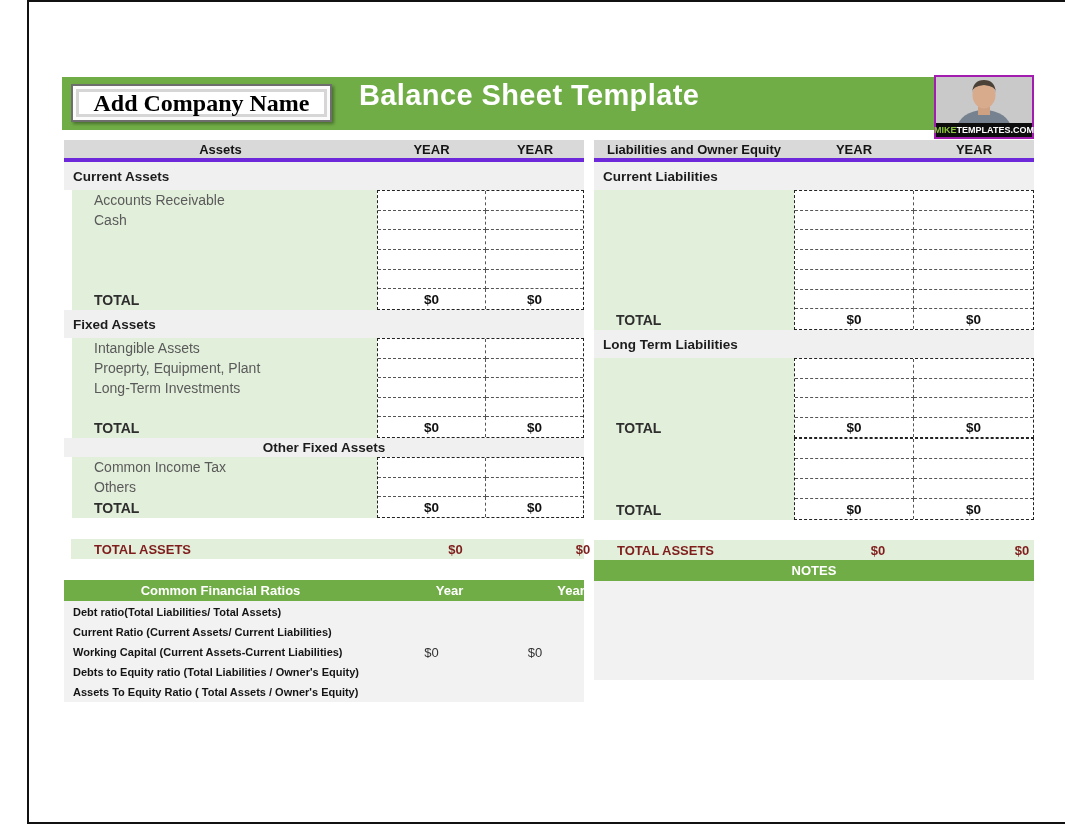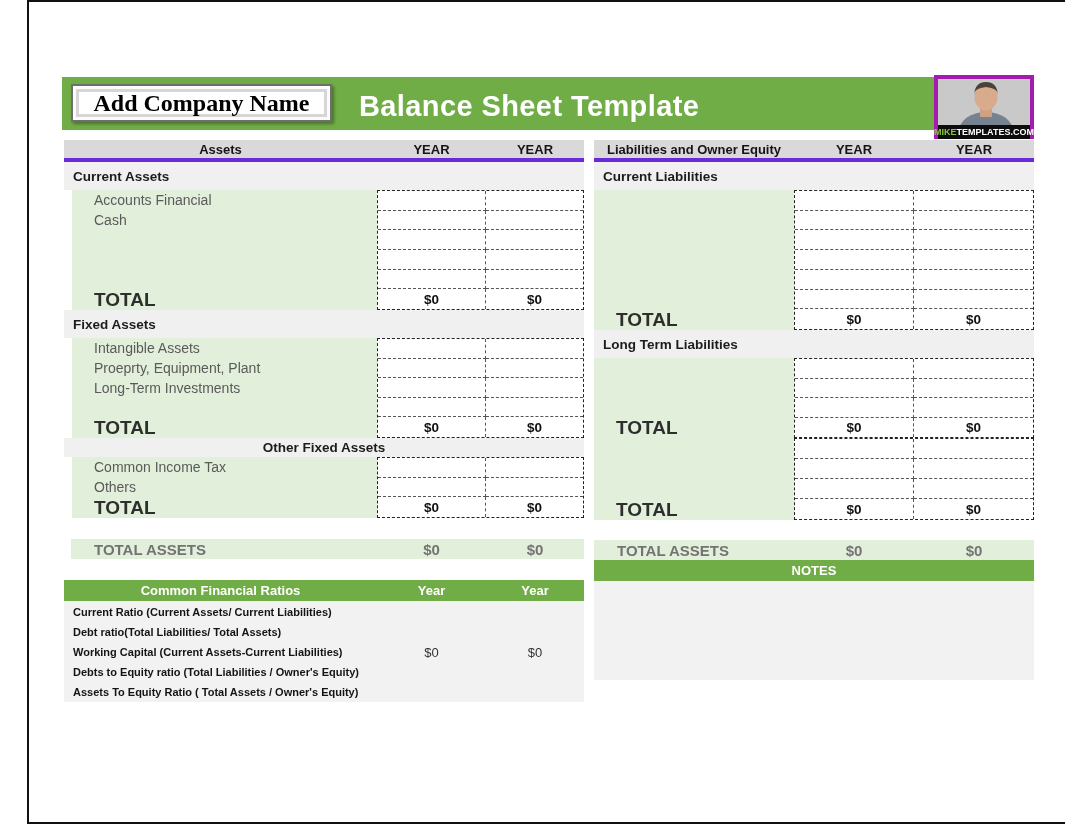--- a/index.html
+++ b/index.html
@@ -5,23 +5,23 @@
   html,body{margin:0;padding:0;background:#fff;}
   .page{position:relative;width:1065px;height:824px;background:#ffffff;border:2px solid #111;
         box-sizing:border-box;font-family:"Liberation Sans","DejaVu Sans",sans-serif;overflow:hidden;margin-left:27px;}
 
   
   .header-bar{position:absolute;left:33px;top:75px;width:872px;height:53px;background:#71AD47;}
   .company-box{position:absolute;left:42px;top:82px;width:261px;height:38px;box-sizing:border-box;background:#fff;
         border:2px solid #6e6e6e;box-shadow:inset 0 0 0 3px #fbfbfb,inset 0 0 0 6px #d6d6d6,2px 2px 3px rgba(0,0,0,.35);
         display:flex;align-items:center;justify-content:center;
         font-family:"Liberation Serif","DejaVu Serif",serif;font-weight:700;font-size:24px;color:#000;}
-  .page-title{position:absolute;left:330px;top:78px;height:53px;display:flex;align-items:center;
+  .page-title{position:absolute;left:330px;top:67px;height:53px;display:flex;align-items:center;
         color:#fff;font-weight:700;font-size:29px;letter-spacing:.4px;white-space:nowrap;}
-  .logo{position:absolute;left:905px;top:73px;width:100px;height:64px;background:#101010;border:4px solid #a21caf;
+  .logo{position:absolute;left:905px;top:73px;width:100px;height:64px;background:#101010;border:2px solid #a21caf;
         box-sizing:border-box;}
   .logo-photo{height:46px;background:#c9c9c9;overflow:hidden;}
   .logo-bar{height:14px;background:#0d0d0d;display:flex;align-items:center;justify-content:center;
         font-size:9px;font-weight:700;white-space:nowrap;}
   .logo-bar .g{color:#8DC63F;} .logo-bar .w{color:#fff;}
 
   
   .tbl{position:absolute;top:138px;}
   .tbl.left{left:35px;width:520px;}
   .tbl.right{left:565px;width:440px;}
@@ -39,42 +39,42 @@
   .left .band.centered .bandtitle{width:313px;text-align:center;}
   .right .band.centered .bandtitle{width:200px;text-align:center;}
 
   .block{display:flex;}
   .h120{height:120px;} .h100{height:100px;} .h61{height:61px;}
   .h140{height:140px;} .h80{height:80px;} .h82{height:82px;}
   .labels{display:flex;flex-direction:column;background:#E2EFDA;box-sizing:border-box;}
   .left .labels{margin-left:8px;width:305px;}
   .right .labels{width:200px;}
   .item{height:20px;line-height:20px;padding-left:22px;font-size:14px;color:#5a5a5a;white-space:nowrap;}
-  .tlabel{margin-top:auto;height:20px;line-height:20px;padding-left:22px;font-weight:700;font-size:19px;color:#2e2e2e;}
+  .tlabel{margin-top:auto;height:20px;line-height:20px;padding-left:22px;font-weight:700;font-size:14px;color:#2e2e2e;}
 
   .cells{border:1px dashed #222;background:#fff;display:grid;height:100%;box-sizing:border-box;}
   .left .cells{width:207px;grid-template-columns:108px 1fr;}
   .right .cells{width:240px;grid-template-columns:119px 1fr;}
   .r6 .cells{grid-template-rows:repeat(6,1fr);} .r5 .cells{grid-template-rows:repeat(5,1fr);}
   .r3 .cells{grid-template-rows:repeat(3,1fr);} .r7 .cells{grid-template-rows:repeat(7,1fr);}
   .r4 .cells{grid-template-rows:repeat(4,1fr);}
   .c{border-right:1px dashed #555;border-bottom:1px dashed #555;}
   .c.lc{border-right:none;} .c.lr{border-bottom:none;}
   .c.val{display:flex;align-items:center;justify-content:center;font-weight:700;font-size:13.5px;color:#0f0f0f;}
 
   .sp20{height:20px;} .sp21{height:21px;}
 
-  .total-band{height:20px;background:#E2EFDA;display:grid;align-items:center;font-weight:700;font-size:15px;color:#737373;}
+  .total-band{height:20px;background:#E2EFDA;display:grid;align-items:center;font-weight:700;font-size:13px;color:#7f1d1d;gap:24px;}
   .left .total-band{margin-left:7px;grid-template-columns:306px 109px 98px;}
   .right .total-band{grid-template-columns:200px 120px 120px;}
   .total-band .lbl{padding-left:23px;}
   .total-band .v{text-align:center;}
 
   .green-bar{height:21px;background:#71AD47;color:#fff;display:grid;align-items:center;font-weight:700;font-size:13px;}
-  .left .green-bar{grid-template-columns:313px 109px 98px;}
+  .left .green-bar{grid-template-columns:313px 109px 98px;gap:18px;}
   .green-bar div{text-align:center;}
   .notes-bar{grid-template-columns:1fr;}
 
   .ratios-body{background:#F2F2F2;padding-top:1px;height:100px;}
   .ratio-row{height:20px;display:grid;grid-template-columns:313px 109px 98px;align-items:center;}
   .ratio-row .rl{padding-left:9px;font-weight:700;font-size:11px;color:#141414;white-space:nowrap;}
   .ratio-row .rv{text-align:center;font-size:13px;color:#333;}
 
   .notes-body{height:99px;background:#F2F2F2;}
 </style>
@@ -107,21 +107,21 @@
       <div>Assets</div>
       <div>YEAR</div>
       <div>YEAR</div>
     </div>
 
     <div class="band">
       <span class="bandtitle">Current Assets</span>
     </div>
     <div class="block h120 r6">
       <div class="labels">
-        <div class="item">Accounts Financial</div>
+        <div class="item">Accounts Receivable</div>
         <div class="item">Cash</div>
         <div class="item"></div>
         <div class="item"></div>
         <div class="tlabel">TOTAL</div>
       </div>
       <div class="cells">
         <div class="c"></div>
           <div class="c lc"></div>
         <div class="c"></div>
           <div class="c lc"></div>
@@ -190,26 +190,26 @@
 
     <div class="sp21"></div>
 
     <div class="green-bar">
       <div>Common Financial Ratios</div>
       <div>Year</div>
       <div>Year</div>
     </div>
     <div class="ratios-body">
       <div class="ratio-row">
+        <div class="rl">Debt ratio(Total Liabilities/ Total Assets)</div>
+        <div class="rv"></div>
+        <div class="rv"></div>
+      </div>
+      <div class="ratio-row">
         <div class="rl">Current Ratio (Current Assets/ Current Liabilities)</div>
-        <div class="rv"></div>
-        <div class="rv"></div>
-      </div>
-      <div class="ratio-row">
-        <div class="rl">Debt ratio(Total Liabilities/ Total Assets)</div>
         <div class="rv"></div>
         <div class="rv"></div>
       </div>
       <div class="ratio-row">
         <div class="rl">Working Capital (Current Assets-Current Liabilities)</div>
         <div class="rv">$0</div>
         <div class="rv">$0</div>
       </div>
       <div class="ratio-row">
         <div class="rl">Debts to Equity ratio (Total Liabilities / Owner's Equity)</div>

